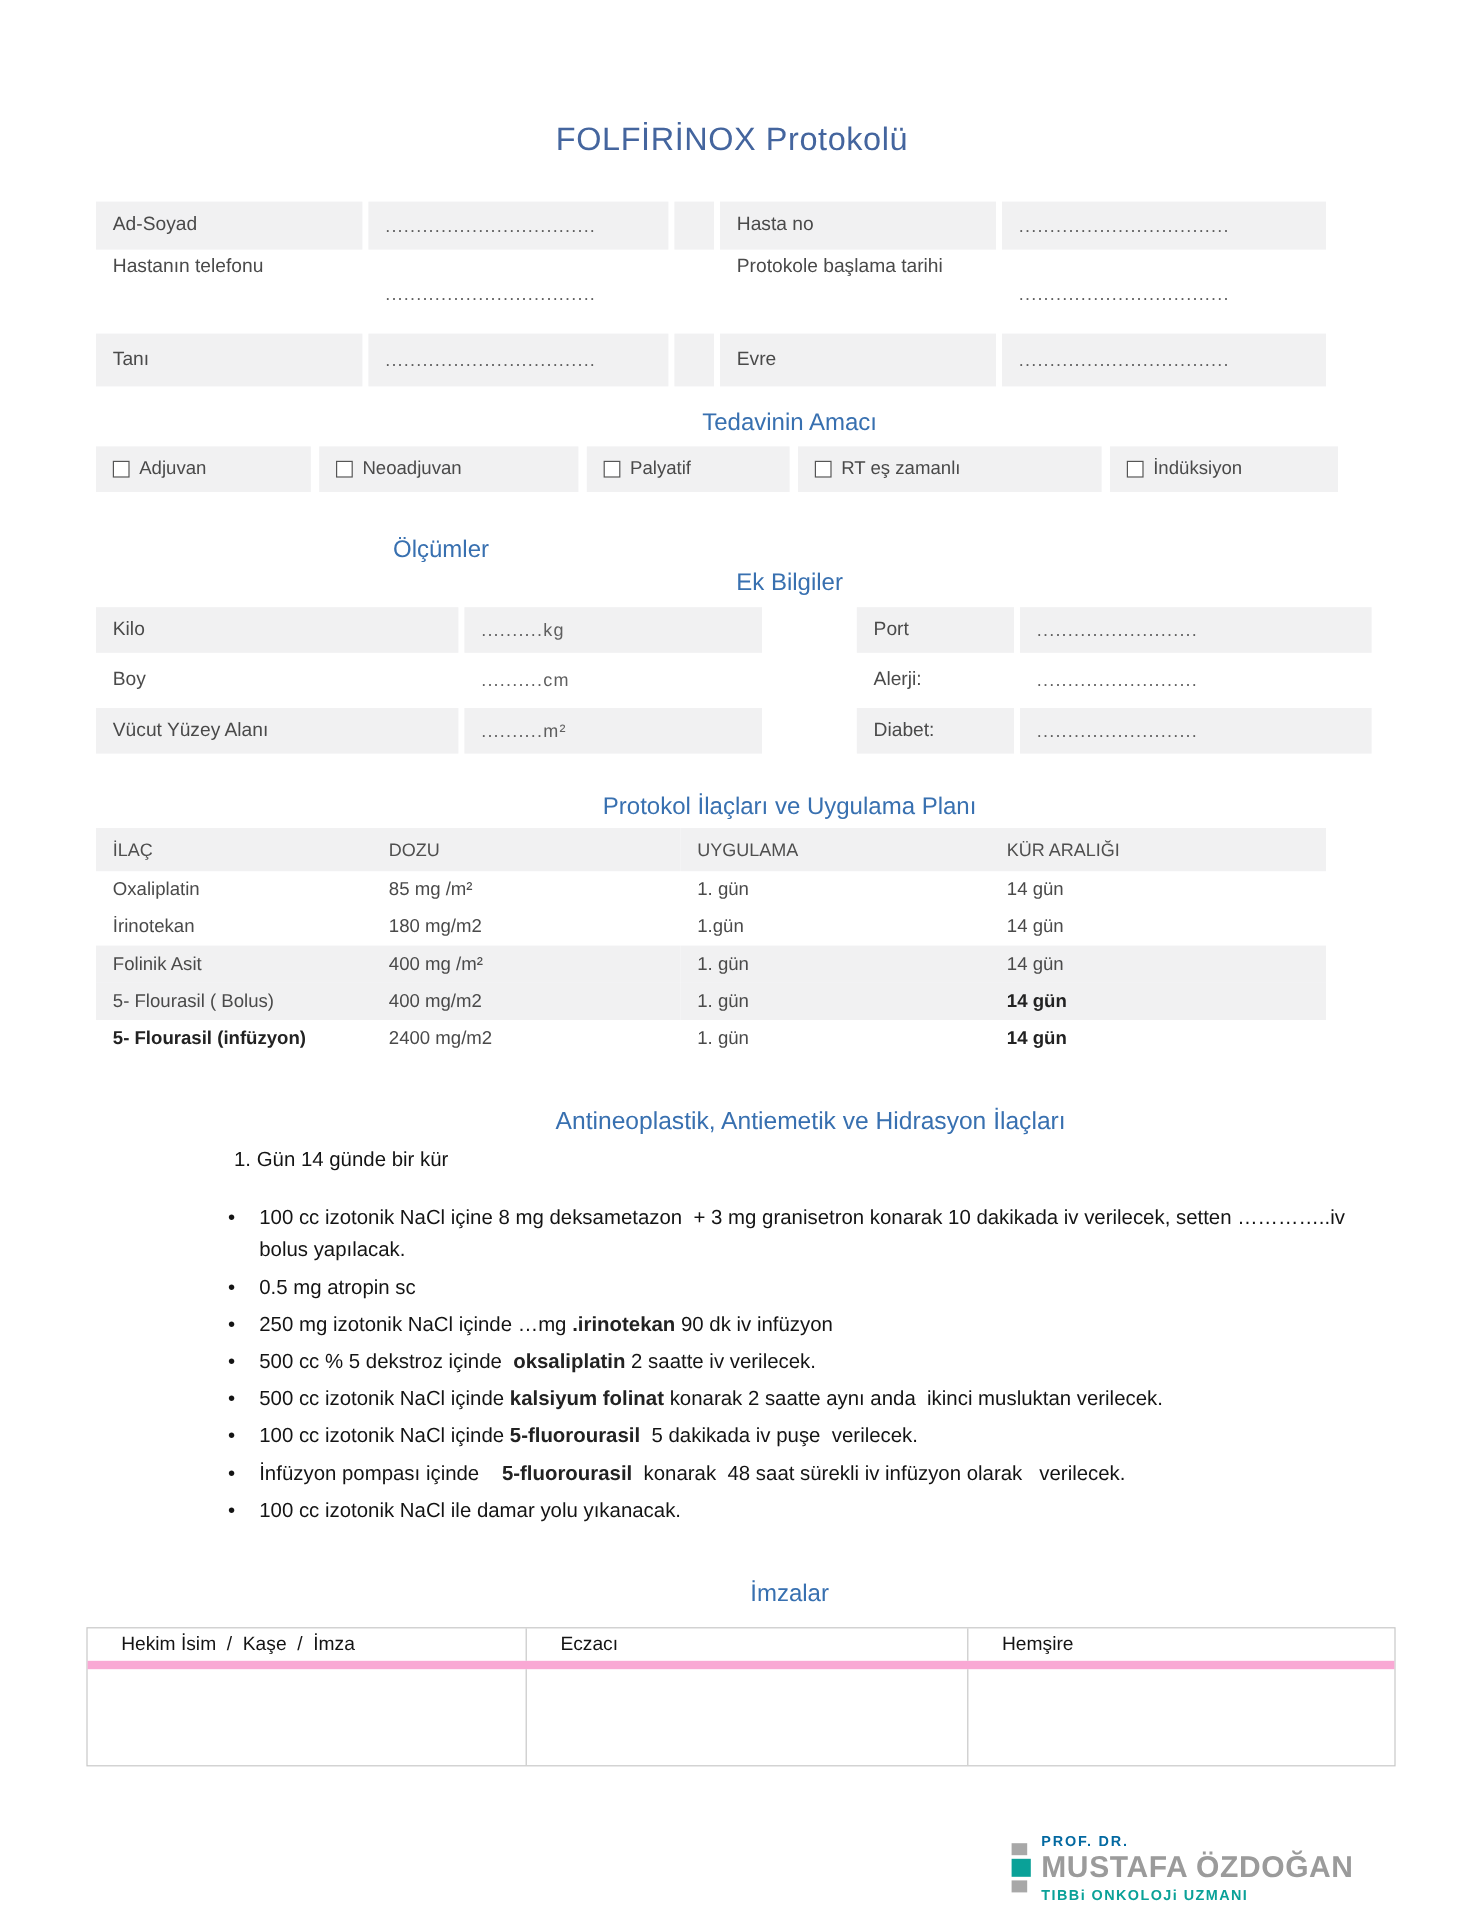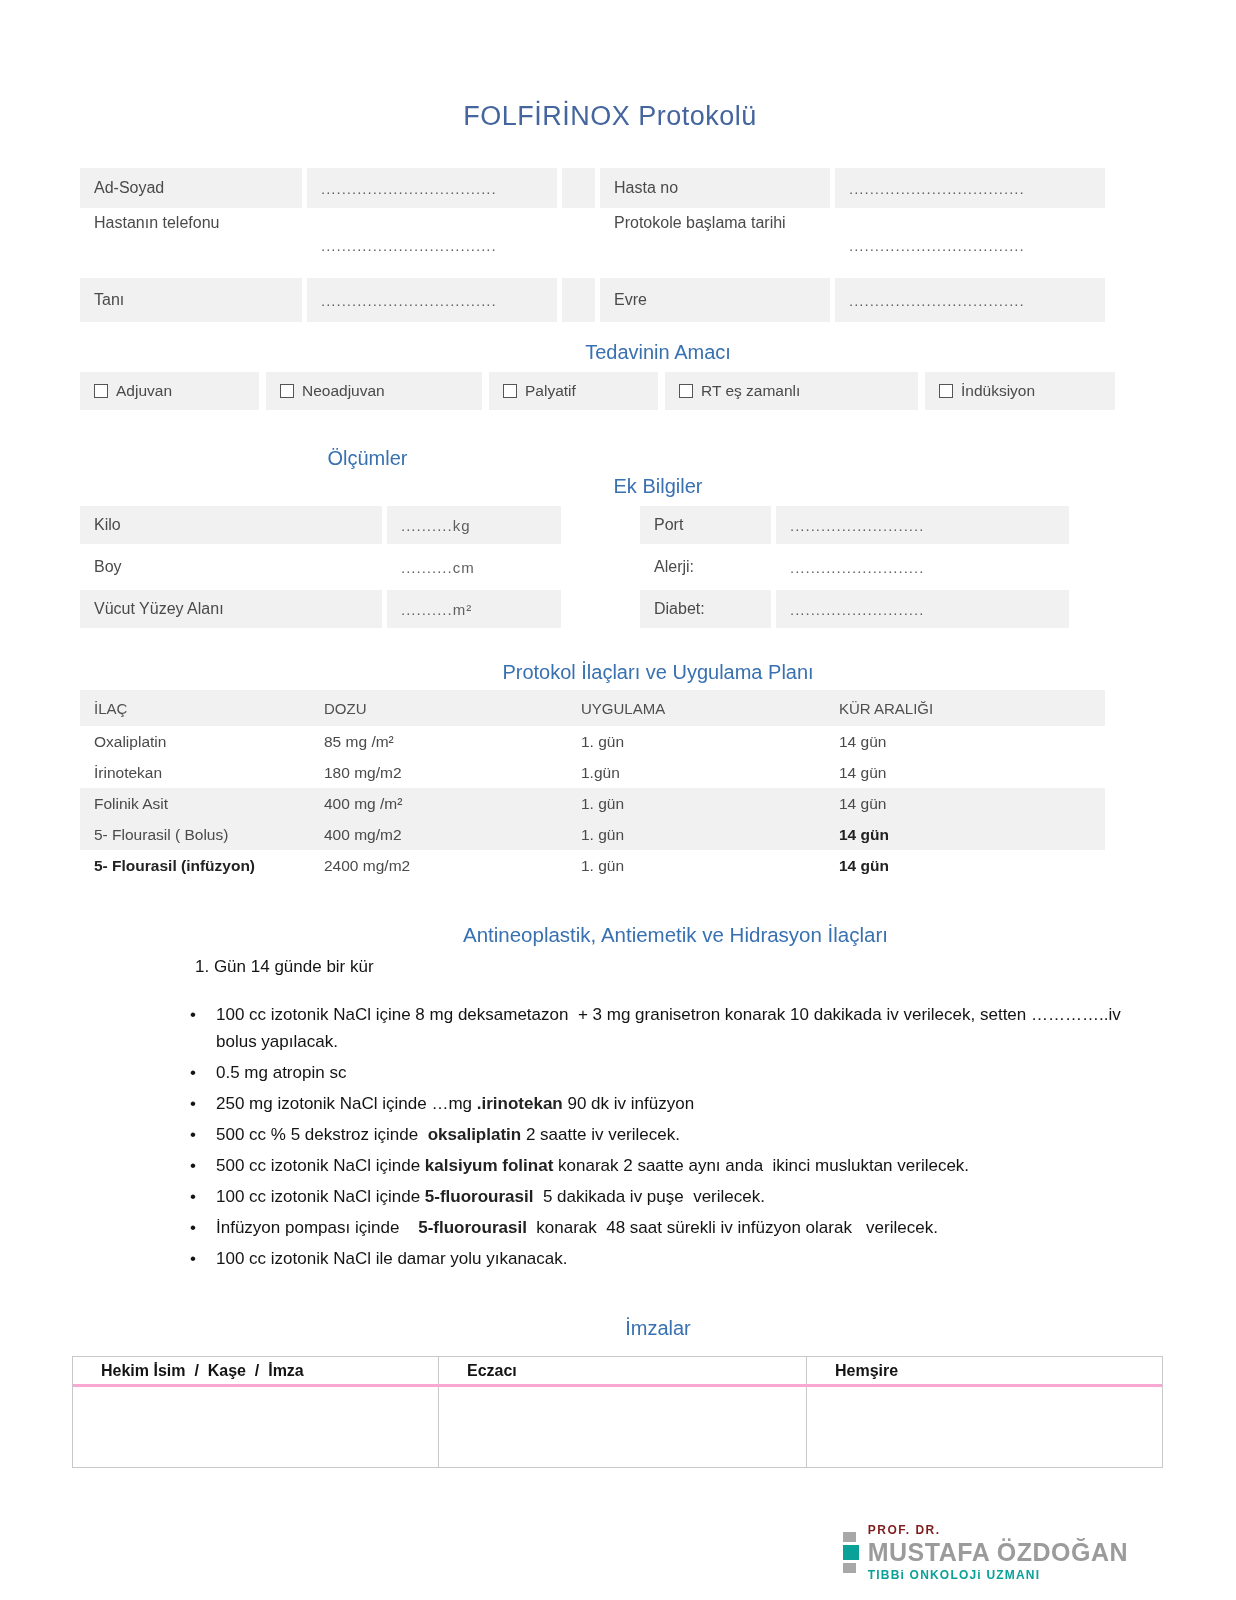--- a/index.html
+++ b/index.html
@@ -36,52 +36,52 @@
   
   .cbrow{margin-top:6px;display:flex;gap:7px;}
   .cbcell{height:38px;background:#f1f1f2;display:flex;align-items:center;padding-left:14px;box-sizing:border-box;font-size:15.5px;color:#4a4a4a;}
   .cb1{width:179px}.cb2{width:216px}.cb3{width:169px}.cb4{width:253px}.cb5{width:190px}
   .cb{width:12px;height:12px;border:1px solid #555;margin-right:8px;flex:none;background:#fff;}
   
   .mh{display:flex;margin-top:34px;flex-direction:column;}
   .mh .hspace{width:575px;}
   .meas{margin-top:6px;}
   .mrow{display:flex;gap:5px;margin-bottom:4px;height:38px;}
-  .m-l{width:302px}.m-v{width:174px}.m-sp{width:69px;padding-left:0}.e-l{width:131px}.e-v{width:293px}
+  .m-l{width:302px}.m-v{width:248px}.m-sp{width:69px;padding-left:0}.e-l{width:131px}.e-v{width:293px}
   
   .sec-drugs{margin-top:30px;}
   .dtable{margin-top:4px;}
   .dt-row{display:flex;}
   .dt-head{height:36px;}
   .dt-data{height:31px;}
   .dcell{display:flex;align-items:center;padding-left:14px;box-sizing:border-box;font-size:15.5px;color:#4a4a4a;}
   .dt-head .dcell{font-size:15px;color:#4f4f4f;}
   .d1{width:230px}.d2{width:257px}.d3{width:258px}.d4{width:280px}
   .b{font-weight:bold;color:#222;}
   
   .sec-hydr{margin-top:40px;margin-left:35px;font-size:20.5px;}
   .subtitle{margin:6px 0 0 115px;font-size:17px;line-height:24px;color:#141414;}
   ul.bullets{margin:22px 0 0 100px;padding:0;width:948px;list-style:none;}
   ul.bullets li{position:relative;padding-left:36px;font-size:17px;line-height:27px;margin-bottom:4px;color:#141414;}
   ul.bullets li::before{content:"\2022";position:absolute;left:10px;top:0;font-size:17px;color:#141414;}
   
   .sec-imza{margin-top:42px;}
   .sig{margin:14px 0 0 -8px;width:1091px;border:1px solid #c8c8c8;box-sizing:border-box;}
-  .sig-head{display:flex;height:27px;border-bottom:3px solid #f9a8d4;font-weight:bold;}
+  .sig-head{display:flex;height:27px;border-bottom:7px solid #f9a8d4;}
   .sig-body{display:flex;height:80px;}
   .scell{box-sizing:border-box;display:flex;align-items:center;padding-left:28px;font-size:16px;color:#141414;border-right:1px solid #c8c8c8;}
   .s1{width:366px}.s2{width:368px}.s3{flex:1;border-right:none}
   
   .logo-wrap{display:flex;justify-content:flex-end;margin:56px -23px 0 0;width:1048px;}
   .logo{display:flex;align-items:center;gap:9px;}
   .sqcol{display:flex;flex-direction:column;align-items:flex-start;gap:3px;}
   .sqt,.sqb{width:13px;height:10px;background:#a8a8a8;}
   .sqm{width:16px;height:15px;background:#0aa198;}
   .lt{line-height:1;}
-  .l1{color:#7f1d1d;font-size:12px;font-weight:bold;letter-spacing:1.5px;margin-bottom:4px;}
+  .l1{color:#0369a1;font-size:12px;font-weight:bold;letter-spacing:1.5px;margin-bottom:4px;}
   .l2{color:#9b9b9b;font-size:25px;font-weight:bold;letter-spacing:0.5px;margin-bottom:4px;}
   .l3{color:#0aa198;font-size:12px;font-weight:bold;letter-spacing:1.2px;}
 </style>
 </head>
 <body>
 
 <div class="page">
 
   <div class="title">FOLFİRİNOX Protokolü</div>
 

